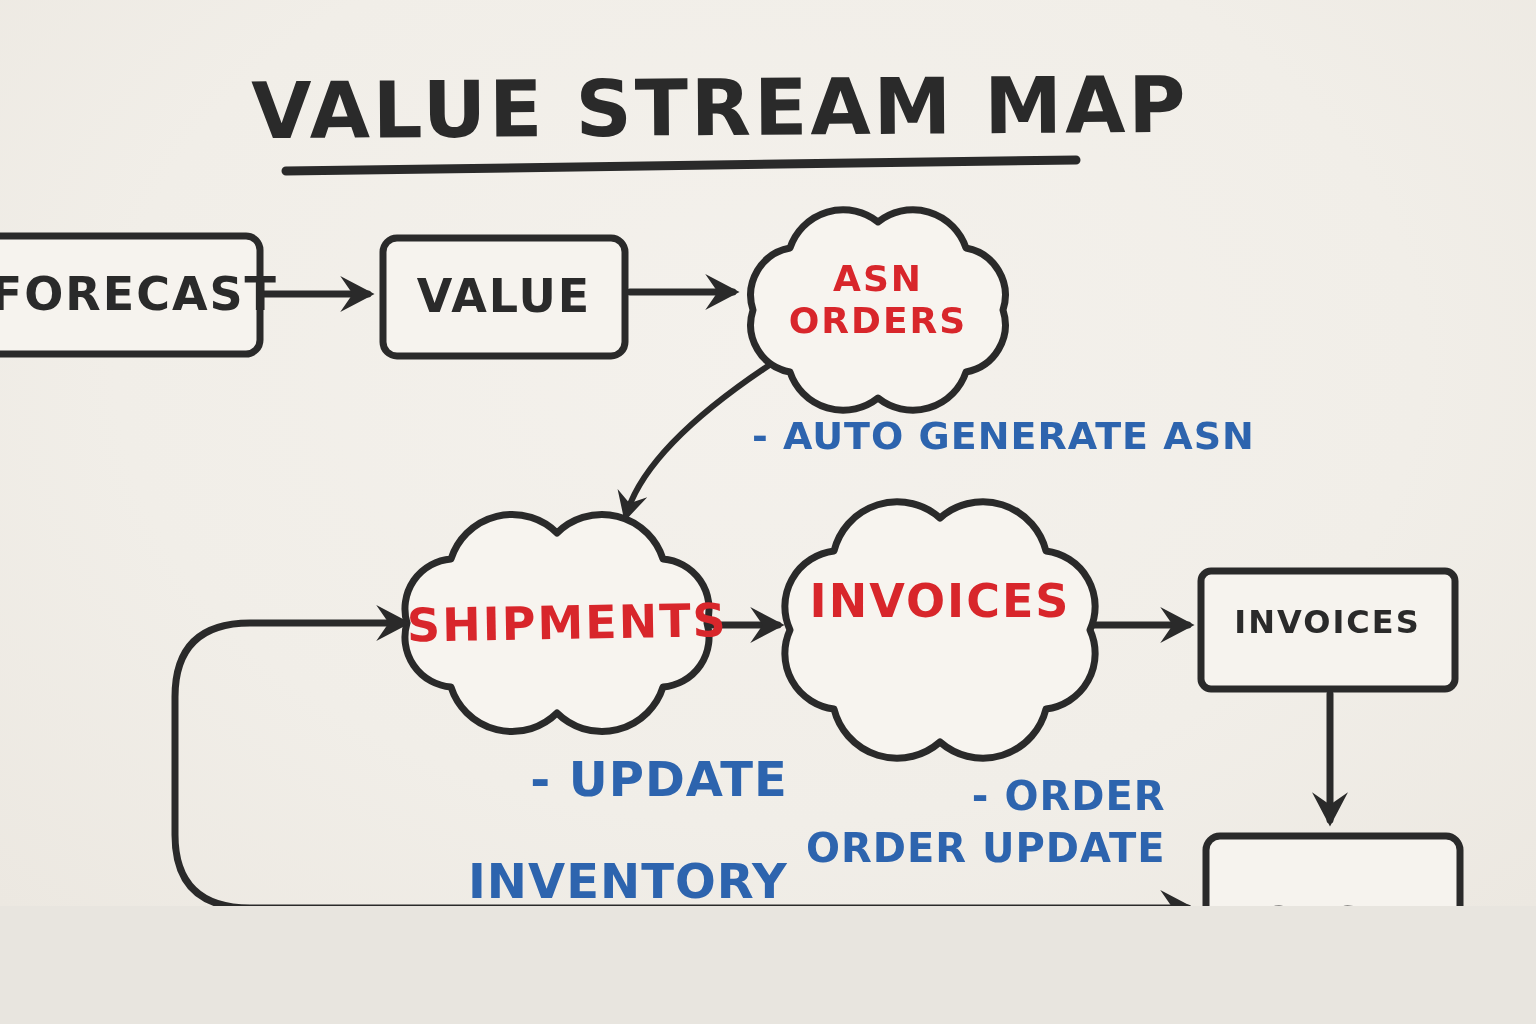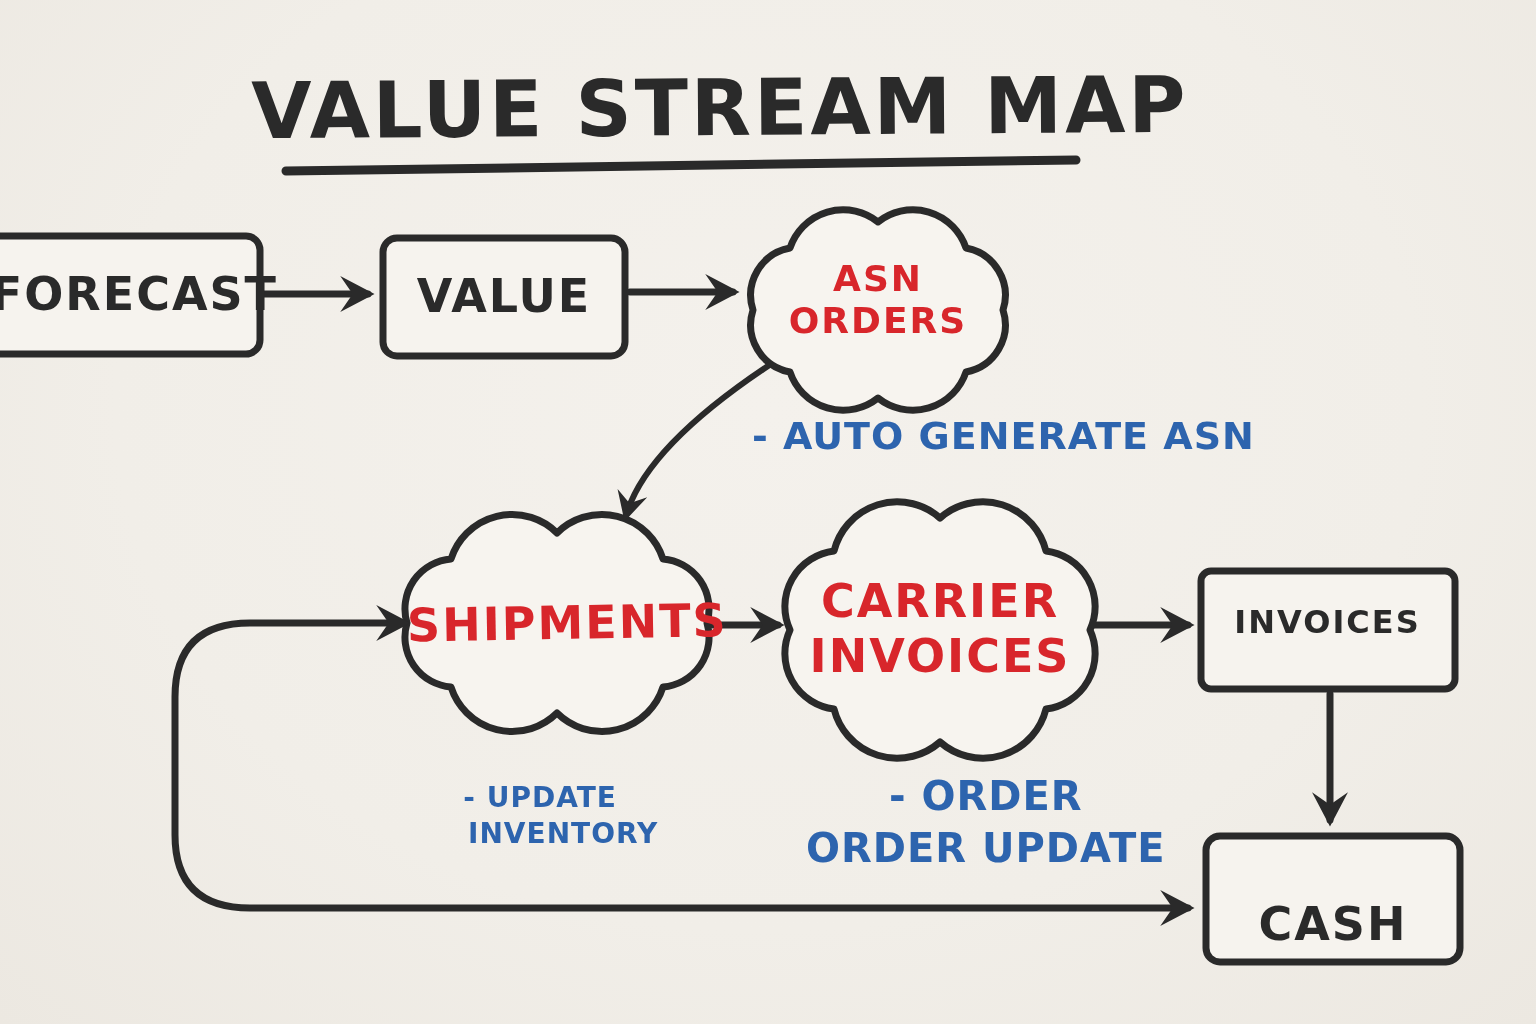--- a/index.html
+++ b/index.html
@@ -1,34 +1,34 @@
 <!DOCTYPE html>
 <html><head>
 <meta charset="utf-8">
 <style>
   html,body{margin:0;padding:0;background:#e8e5df;}
   #board{
-    position:relative;width:1536px;height:1024px;overflow:hidden;
+    position:relative;width:1536px;height:906px;overflow:hidden;
     background:radial-gradient(ellipse at 50% 40%, #f4f1ec 0%, #f1eee8 60%, #ece8e1 100%);
     font-family:"DejaVu Sans", sans-serif;
   }
   svg.strokes{position:absolute;left:0;top:0;width:1536px;height:1024px;}
   .lbl{
     position:absolute;color:#2a2a2a;font-weight:bold;text-align:center;
     letter-spacing:2px;line-height:1.15;white-space:nowrap;
   }
   .title{
     left:180px;top:64px;width:1080px;font-size:78px;letter-spacing:3px;
     transform:rotate(-0.4deg);
   }
   .red{color:#d8262b;}
-  .blue{color:#2d64ae;text-align:center;}
+  .blue{color:#2d64ae;text-align:right;}
   .note{position:absolute;font-weight:bold;font-size:38px;letter-spacing:1px;
         line-height:1.3;white-space:nowrap;}
-  .indent{margin-left:46px;}
+  .indent{margin-left:46px;margin-top:40px;}
   .line{display:block;}
 </style>
 </head>
 <body>
 
 <div id="board">
 
   <svg class="strokes" viewBox="0 0 1536 1024">
     <defs>
       <marker id="arw" viewBox="0 0 12 12" refX="9.5" refY="6" markerWidth="5.6" markerHeight="5.6" orient="auto-start-reverse">
@@ -68,26 +68,25 @@
   <div class="lbl" style="left:383px;top:270px;width:242px;font-size:46px;">VALUE</div>
   <div class="lbl" style="left:1200px;top:604px;width:255px;font-size:32px;">INVOICES</div>
   <div class="lbl" style="left:1206px;top:898px;width:254px;font-size:46px;">CASH</div>
 
   <div class="lbl red" style="left:753px;top:258px;width:250px;font-size:36px;line-height:1.18;">
     <span class="line">ASN</span>
     <span class="line">ORDERS</span>
   </div>
   <div class="lbl red" style="left:407px;top:597px;width:300px;font-size:46px;transform:rotate(-1deg);">SHIPMENTS</div>
   <div class="lbl red" style="left:790px;top:574px;width:300px;font-size:46px;line-height:1.2;">
-    <span class="line">CARRIER</span>
     <span class="line">INVOICES</span>
   </div>
 
   <div class="note blue" style="left:752px;top:412px;">- AUTO GENERATE ASN</div>
-  <div class="note blue" style="left:422px;top:780px;font-size:28px;">
+  <div class="note blue" style="left:422px;top:748px;font-size:48px;">
     <span class="line">- UPDATE</span>
     <span class="line indent">INVENTORY</span>
   </div>
   <div class="note blue" style="left:806px;top:770px;font-size:40px;">
     <span class="line">- ORDER</span>
     <span class="line">ORDER UPDATE</span>
   </div>
 
 </div>
 

